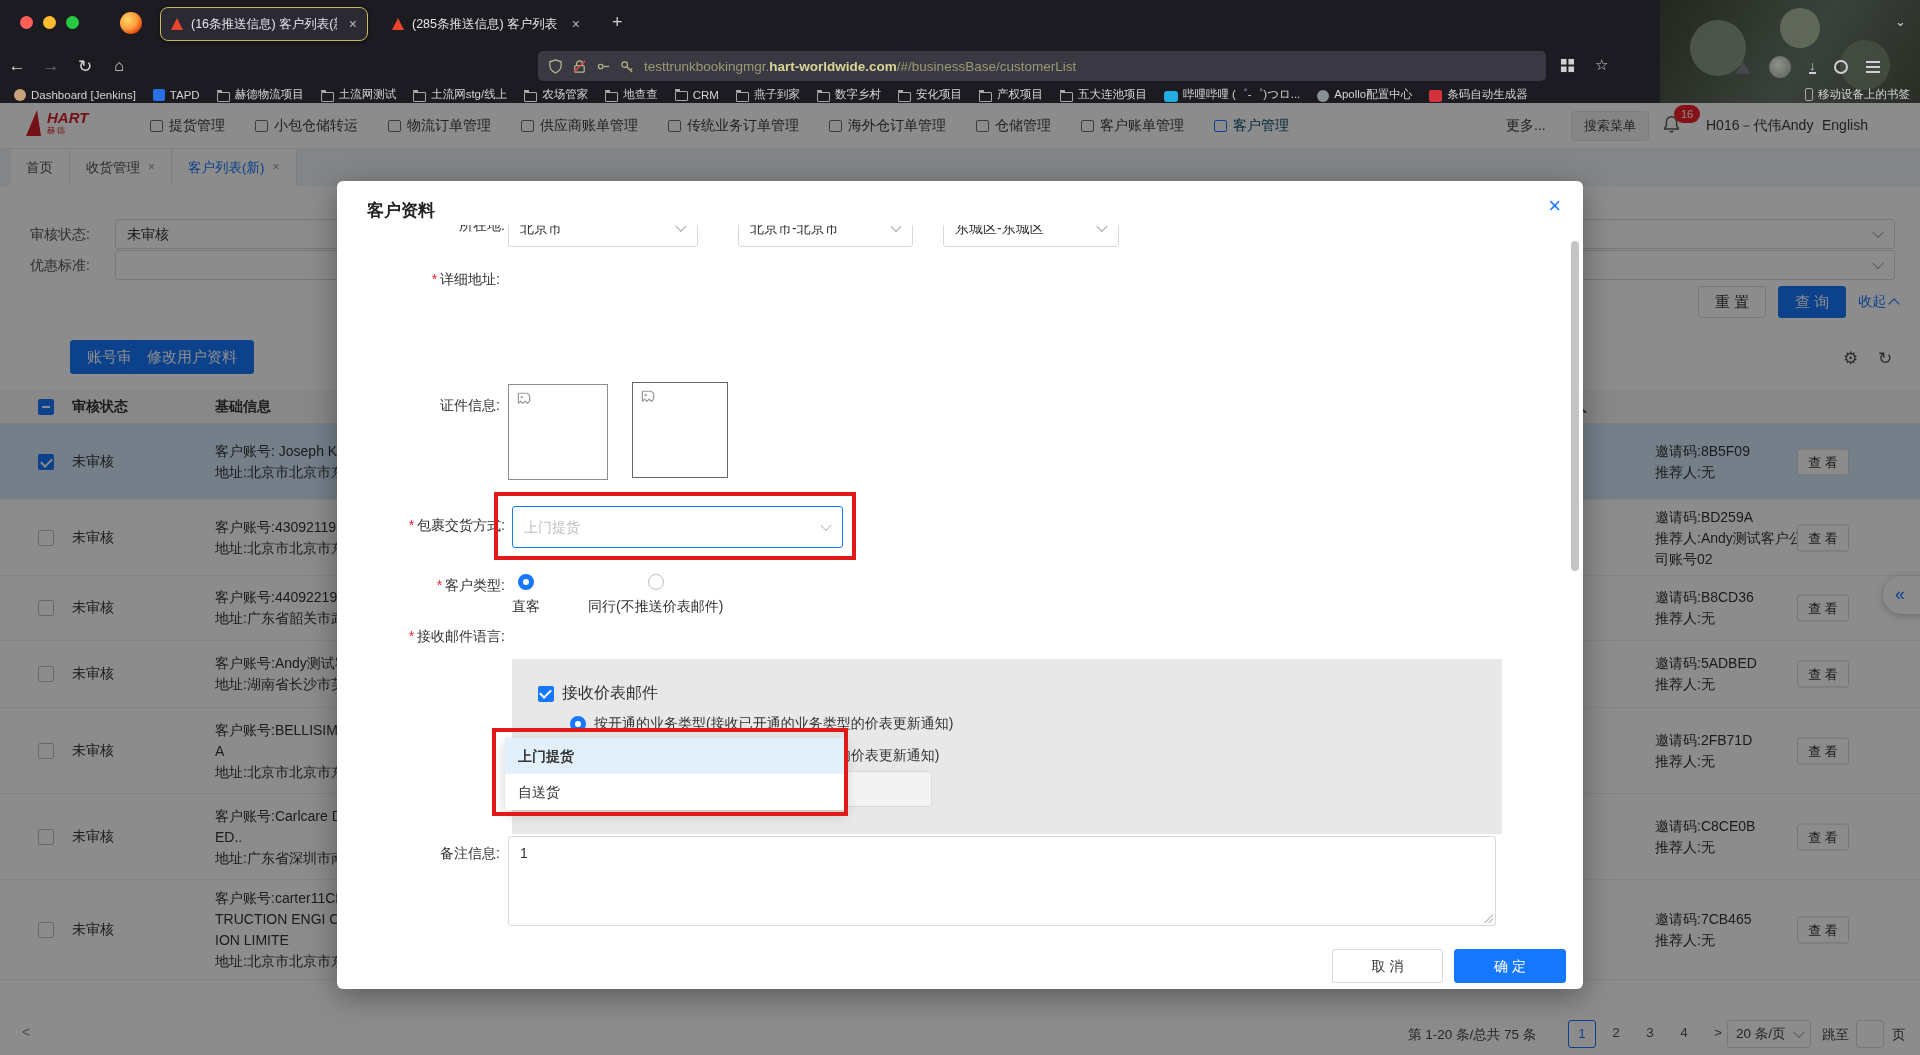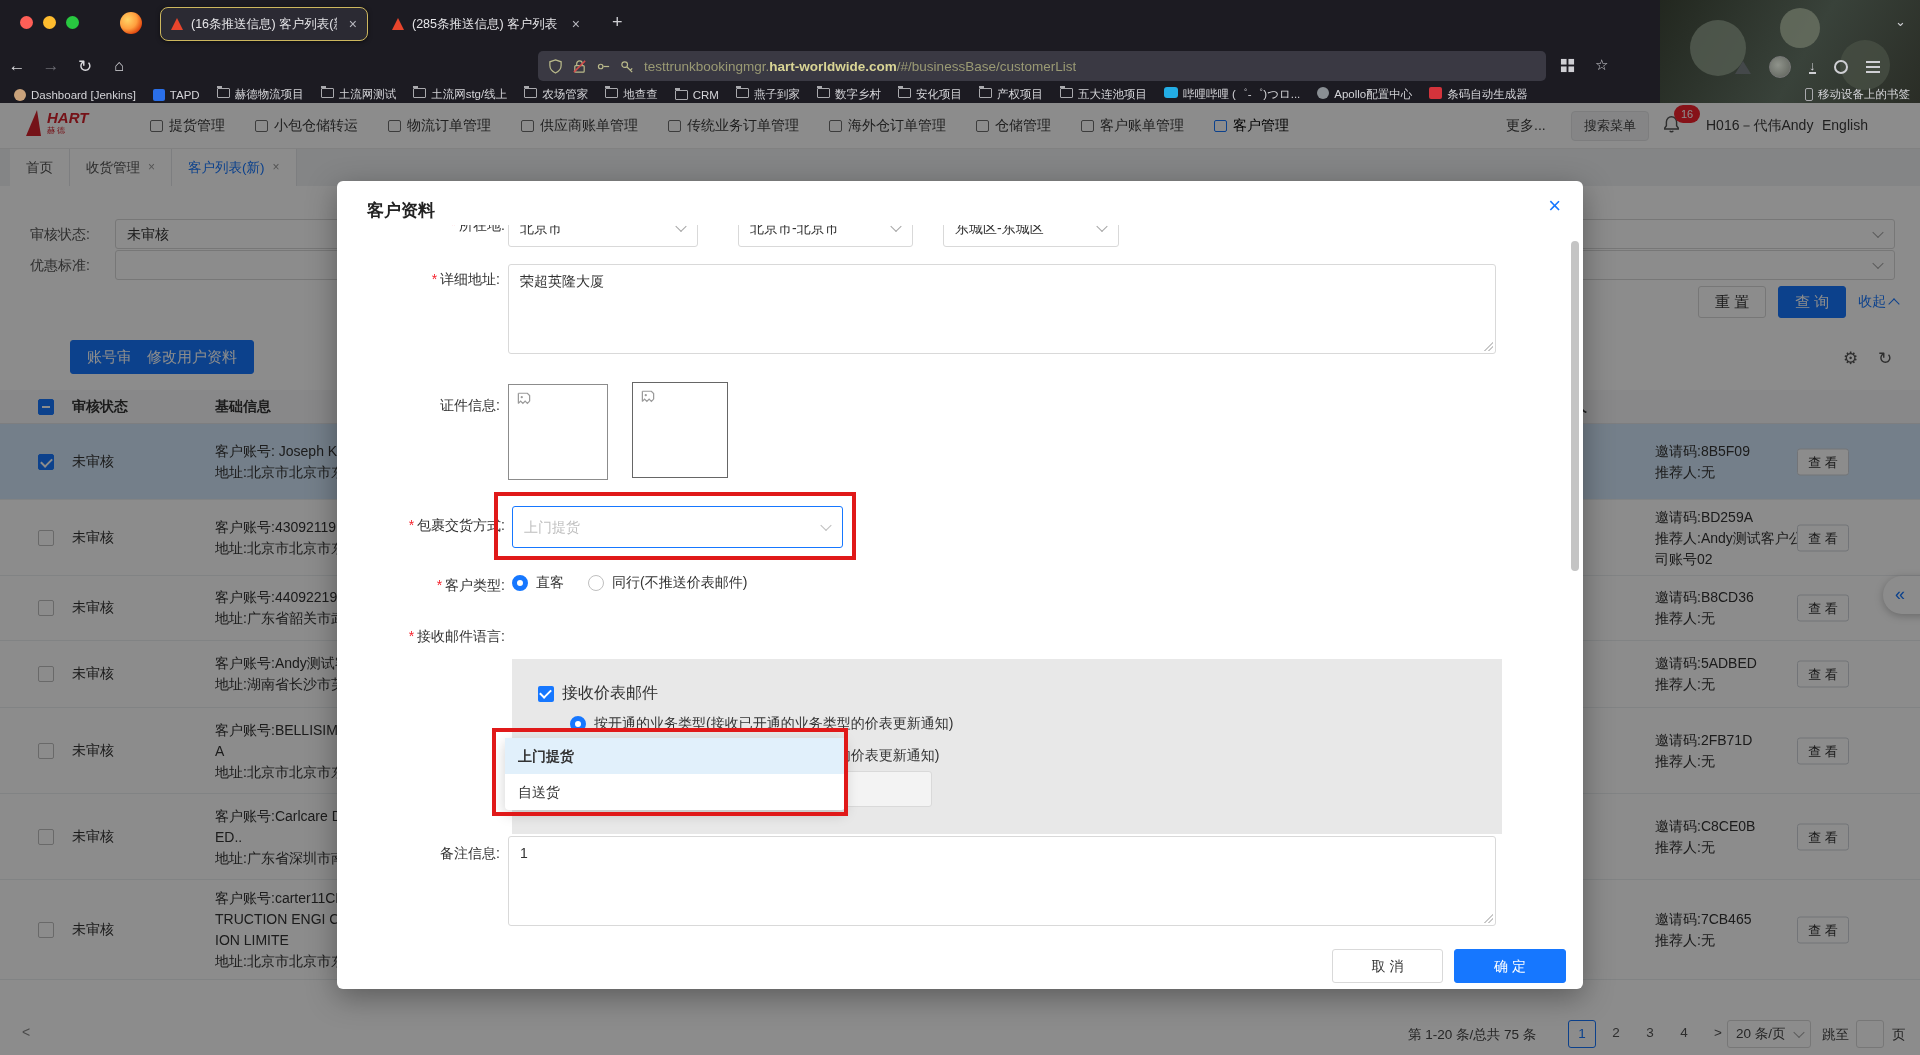--- a/index.html
+++ b/index.html
@@ -35,21 +35,21 @@
   .mini{width:15px;height:15px;display:inline-block;position:relative;flex:none;}
   .url-right{position:absolute;left:1560px;top:10px;display:flex;gap:20px;color:#cfcfd4;font-size:15px;align-items:center;}
   .ext-icons{position:absolute;left:1735px;top:10px;display:flex;gap:18px;align-items:center;z-index:2;}
   .cat-avatar{width:22px;height:22px;border-radius:50%;background:radial-gradient(circle at 40% 40%,#8f938b,#5d615a);border:1px solid #777;}
   .hat{width:0;height:0;border-left:8px solid transparent;border-right:8px solid transparent;border-bottom:13px solid #44484a;}
   .gbar{width:14px;height:2px;background:#cfcfd4;box-shadow:0 5px 0 #cfcfd4,0 10px 0 #cfcfd4;margin-top:-10px;}
   .dl{color:#cfcfd4;border-bottom:2px solid #cfcfd4;line-height:12px;font-size:13px;}
   .acct{width:14px;height:14px;border:2px solid #cfcfd4;border-radius:50%;}
   .bookmarksbar{position:absolute;top:86px;left:0;width:1920px;height:17px;display:flex;align-items:center;gap:17px;
     padding:0 14px;font-size:11.5px;color:#d4d4d8;white-space:nowrap;z-index:3;}
-  .bm{display:flex;align-items:flex-start;gap:5px;}
+  .bm{display:flex;align-items:flex-end;gap:5px;}
   .bm-mobile{position:absolute;right:10px;display:flex;align-items:center;gap:5px;}
   [data-icon]{display:inline-block;position:relative;flex:none;}
   [data-icon="folder"]{width:13px;height:10px;border:1px solid #a9a9ad;border-radius:1px;margin-top:1px;}
   [data-icon="folder"]::before{content:"";position:absolute;top:-3px;left:-1px;width:5px;height:2px;background:#a9a9ad;}
   [data-icon="avatar"]{width:12px;height:12px;border-radius:50%;background:#c9a27b;}
   [data-icon="tapd"]{width:12px;height:12px;background:#2a6fe8;border-radius:2px;}
   [data-icon="bili"]{width:14px;height:11px;background:#23ade5;border-radius:3px;}
   [data-icon="apollo"]{width:12px;height:12px;border-radius:50%;background:#8a8f94;}
   [data-icon="hk"]{width:13px;height:12px;background:#d3333b;border-radius:2px;color:#fff;font-size:9px;line-height:12px;text-align:center;font-weight:bold;}
   [data-icon="phone"]{width:8px;height:13px;border:1px solid #a9a9ad;border-radius:2px;}
@@ -59,21 +59,21 @@
   .overlay{position:absolute;inset:0;background:rgba(0,0,0,.45);z-index:50;}
 
   .appnav{position:absolute;top:0;left:0;width:1920px;height:46px;background:#fff;border-bottom:1px solid #ececec;}
   .logo{position:absolute;left:26px;top:7px;display:flex;align-items:center;gap:6px;}
   .logo .sail{width:0;height:0;border-left:11px solid transparent;border-right:4px solid transparent;border-bottom:26px solid #d5222c;}
   .logo .word{color:#d5222c;font-weight:bold;font-style:italic;font-size:15px;line-height:14px;}
   .logo .sub{font-size:8px;color:#d5222c;letter-spacing:2px;}
   .navitems{position:absolute;left:150px;top:0;height:46px;display:flex;align-items:center;gap:30px;}
   .navitem{display:flex;align-items:center;gap:6px;font-size:14px;color:#3b3b3b;white-space:nowrap;}
   .navitem .nic{width:13px;height:12px;border:1.5px solid #6e6e6e;border-radius:2px;}
-  .navitem.active{color:#000000;}
+  .navitem.active{color:#0c4a6e;}
   .navitem.active .nic{border-color:#1677ff;}
   .more{position:absolute;left:1506px;top:14px;font-size:14px;color:#3b3b3b;}
   .searchmenu{position:absolute;left:1571px;top:8px;width:78px;height:30px;background:#f2f3f5;border:1px solid #e3e4e6;
     border-radius:4px;font-size:13px;color:#444;text-align:center;line-height:28px;}
   .bellwrap{position:absolute;left:1662px;top:12px;}
   .badge{position:absolute;left:1674px;top:2px;min-width:26px;height:18px;border-radius:9px;background:#f5222d;
     color:#fff;font-size:11px;text-align:center;line-height:18px;padding:0 4px;z-index:2;}
   .username{position:absolute;left:1706px;top:14px;font-size:14px;color:#3b3b3b;}
   .lang{position:absolute;left:1822px;top:14px;font-size:14px;color:#3b3b3b;}
 
@@ -151,21 +151,21 @@
   .m-select{position:absolute;height:38px;border:1px solid #d9d9d9;border-radius:3px;background:#fff;
     font-size:14px;line-height:36px;padding:0 28px 0 11px;color:#333;white-space:nowrap;}
   .m-textarea{position:absolute;border:1px solid #d9d9d9;border-radius:3px;background:#fff;font-size:14px;
     padding:8px 11px;color:#333;}
   .rs{position:absolute;right:2px;bottom:2px;width:10px;height:10px;
     background:linear-gradient(135deg,transparent 55%,#c9c9c9 55%,#c9c9c9 65%,transparent 65%,transparent 75%,#c9c9c9 75%,#c9c9c9 85%,transparent 85%);}
   .certbox{position:absolute;border:1px solid #8c8c8c;background:#fff;}
   .certbox svg{position:absolute;left:6px;top:6px;}
   .radio{display:inline-block;width:16px;height:16px;border:1px solid #bfbfbf;border-radius:50%;background:#fff;vertical-align:-3px;}
   .radio.on{border:5px solid #1677ff;}
-  .m-row-flex{position:absolute;display:flex;align-items:center;gap:8px;font-size:14px;color:#333;}
+  .m-row-flex{position:absolute;display:flex;align-items:center;gap:8px;font-size:14px;color:#333;flex-direction:column;}
   .graypanel{position:absolute;left:175px;top:434px;width:990px;height:175px;background:#e8e8e8;}
   .gp-check{position:absolute;left:26px;top:24px;display:flex;gap:8px;align-items:center;font-size:16px;}
   .gp-cb{width:16px;height:16px;background:#1677ff;border-radius:2px;position:relative;flex:none;}
   .gp-cb::after{content:"";position:absolute;left:4px;top:1px;width:5px;height:9px;border-right:2px solid #fff;border-bottom:2px solid #fff;transform:rotate(45deg);}
   .gp-radio{position:absolute;left:58px;display:flex;gap:8px;align-items:center;font-size:14px;white-space:nowrap;}
   .gp-input{position:absolute;left:138px;top:112px;width:282px;height:36px;background:#f3f3f3;border:1px solid #d9d9d9;border-radius:3px;}
   .ddpanel{position:absolute;left:168px;top:513px;width:340px;background:#fff;border-radius:4px;
     box-shadow:0 4px 14px rgba(0,0,0,.18);z-index:5;}
   .ddopt{height:36px;line-height:36px;padding:0 13px;font-size:14px;color:#333;}
   .ddopt.sel{background:#e1f0fb;font-weight:bold;}
@@ -613,23 +613,20 @@
         <span>北京市</span><span class="chev"></span>
       </span>
       <span class="m-select" style="left:401px;top:-16px;width:175px;">
         <span>北京市-北京市</span><span class="chev"></span>
       </span>
       <span class="m-select" style="left:606px;top:-16px;width:176px;">
         <span>东城区-东城区</span><span class="chev"></span>
       </span>
 
       <span class="m-label" style="left:3px;top:46px;"><span class="star">*</span><span>详细地址:</span></span>
-      <div class="m-textarea" style="left:171px;top:39px;width:988px;height:90px;">
-        <span>荣超英隆大厦</span><span class="rs"></span>
-      </div>
 
       <span class="m-label" style="left:3px;top:172px;">证件信息:</span>
       <div class="certbox" style="left:171px;top:159px;width:100px;height:96px;">
         <svg width="18" height="18" viewBox="0 0 16 16">
             <path d="M3 2h8l2 2v5" fill="none" stroke="#9a9a9a" stroke-width="1.1"></path>
             <path d="M13 9l-2 2-2-2-2 2-2-2-2 2" fill="none" stroke="#9a9a9a" stroke-width="1.1"></path>
             <path d="M3 2v9" fill="none" stroke="#9a9a9a" stroke-width="1.1"></path>
             <circle cx="6" cy="5.5" r="1" fill="#9a9a9a"></circle>
           </svg>
       </div>

